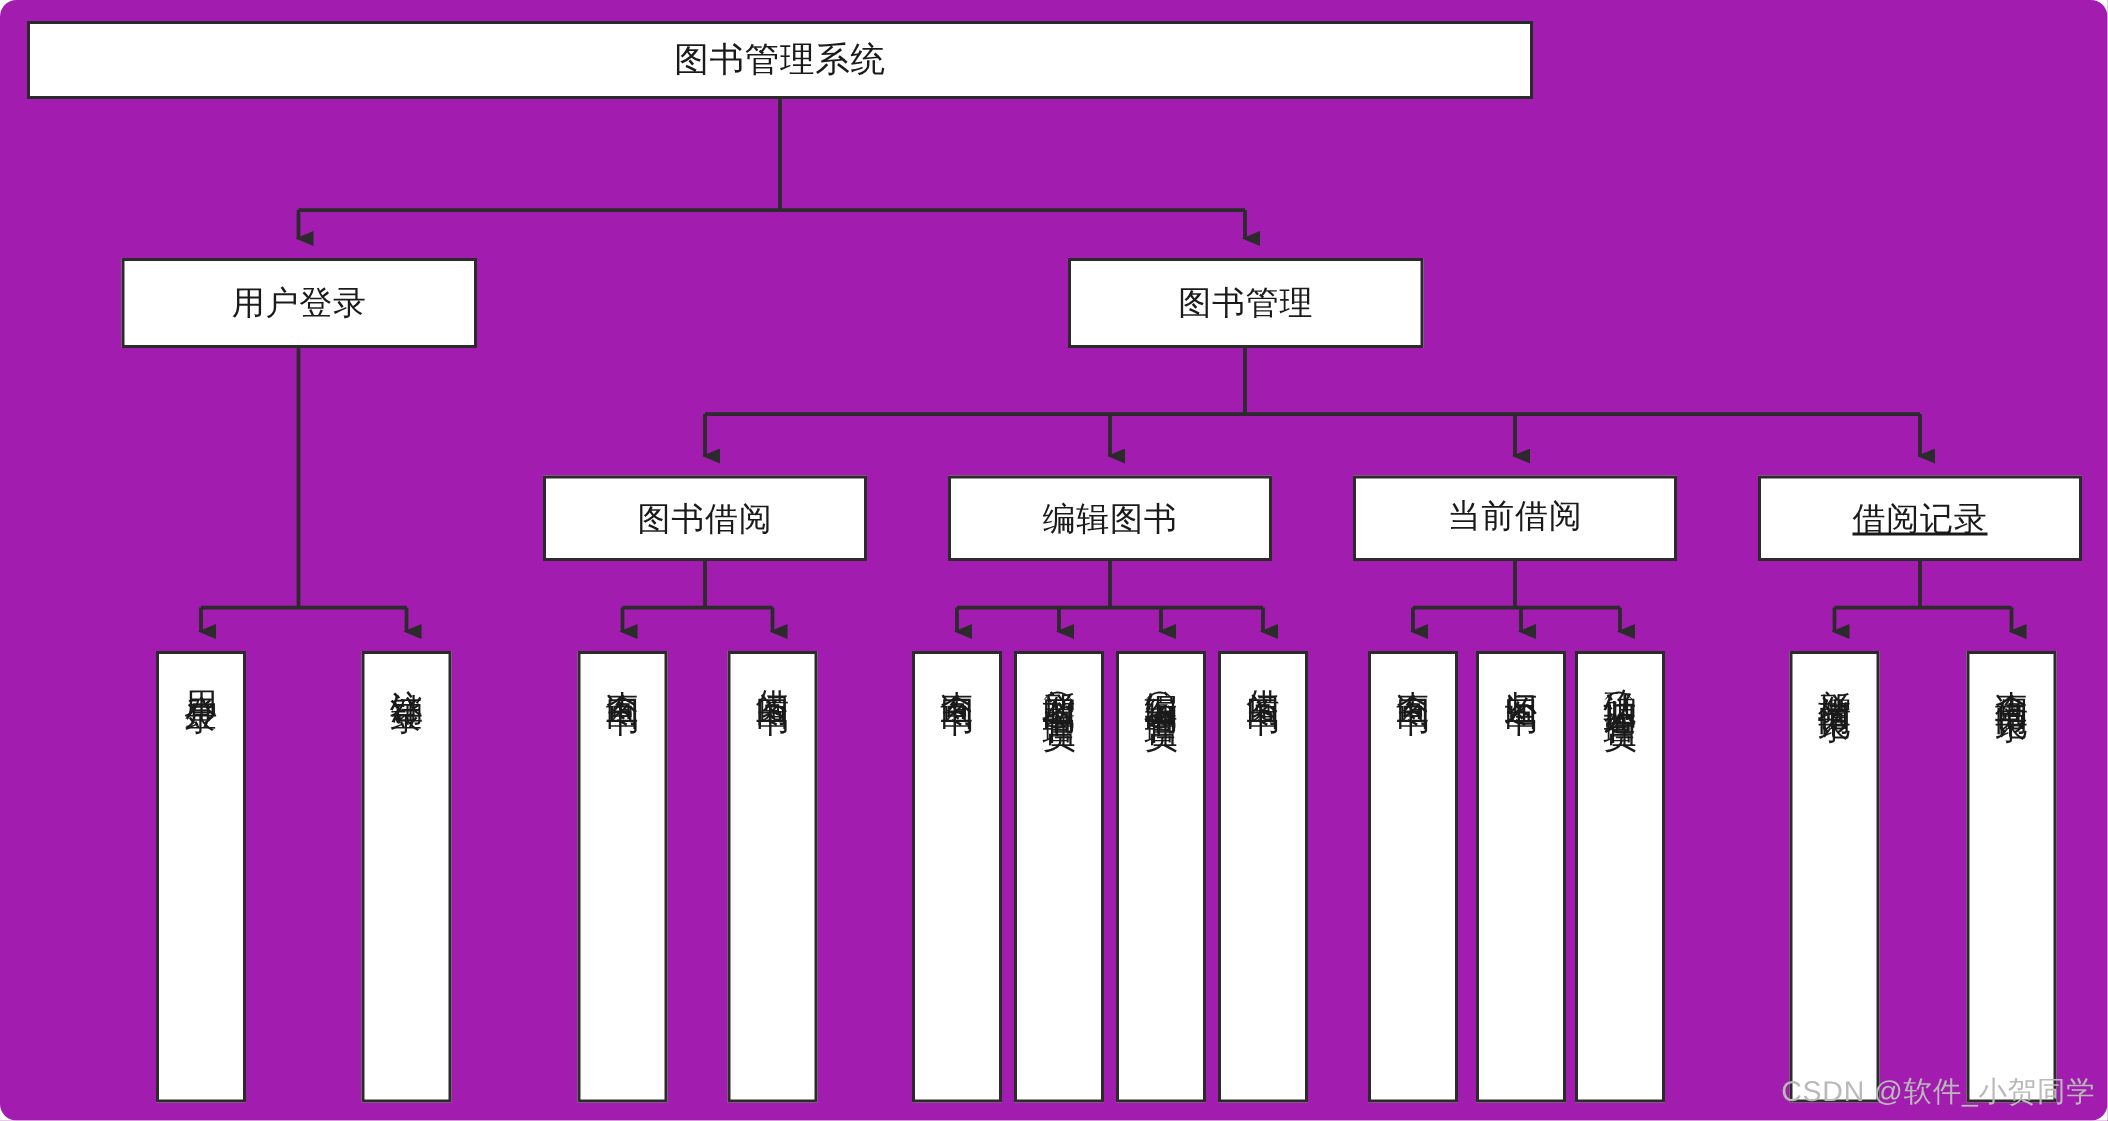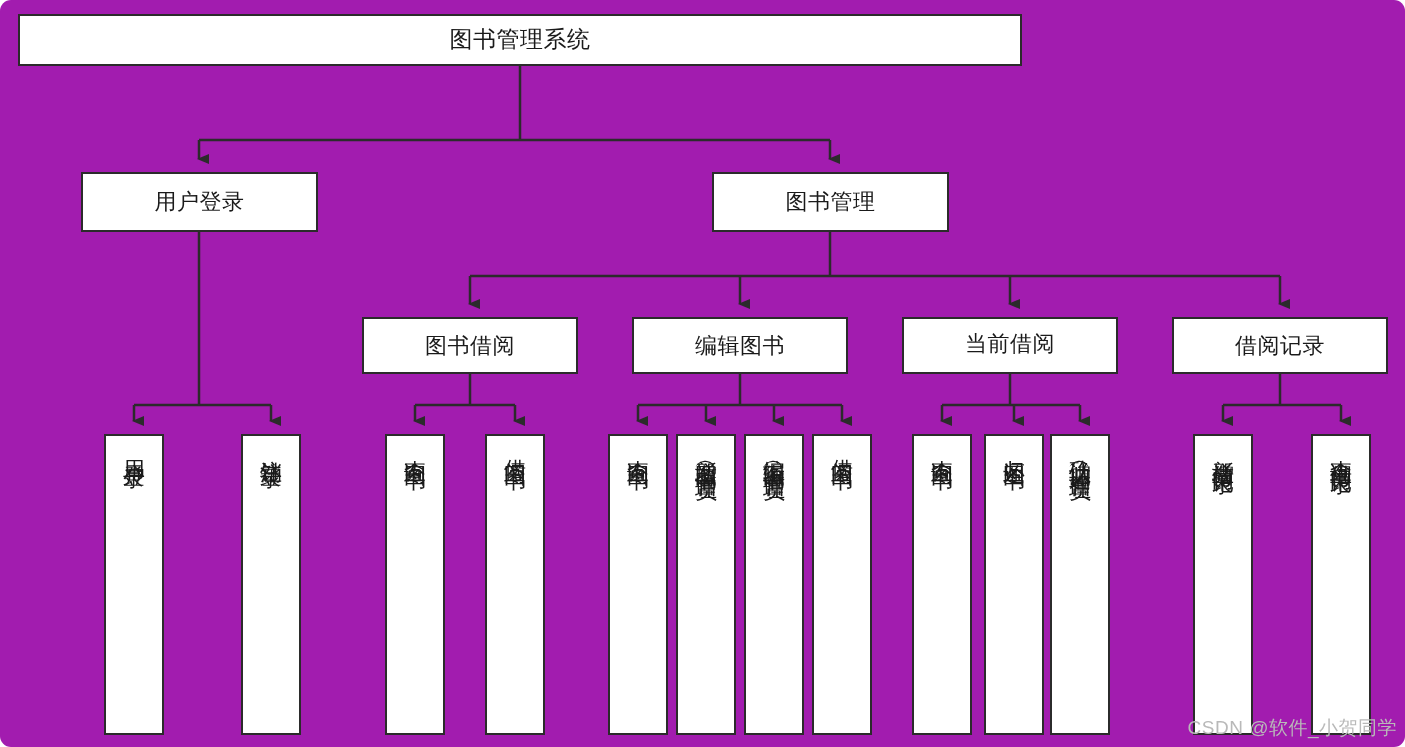--- a/index.html
+++ b/index.html
@@ -134,21 +134,21 @@
   <div id="level2-nodes">
       <div class="node branch" style="left: 362px; top: 317px; width: 216px; height: 57px;">
         <span class="node-label">图书借阅</span>
       </div>
       <div class="node branch" style="left: 632px; top: 317px; width: 216px; height: 57px;">
         <span class="node-label">编辑图书</span>
       </div>
       <div class="node branch" style="left: 902px; top: 317px; width: 216px; height: 57px; font-family: Liberation Mono, monospace;">
         <span class="node-label">当前借阅</span>
       </div>
-      <div class="node branch" style="left: 1172px; top: 317px; width: 216px; height: 57px;">
+      <div class="node branch" style="left: 1172px; top: 317px; width: 216px; height: 57px; text-decoration: underline;">
         <span class="node-label">借阅记录</span>
       </div>
     </div>
   <div id="leaf-nodes">
       <div class="node leaf" style="left: 104px; top: 434px; width: 60px; height: 301px;">
         <span class="node-label">用户登录</span>
       </div>
       <div class="node leaf" style="left: 241px; top: 434px; width: 60px; height: 301px;">
         <span class="node-label">注销登录</span>
       </div>

